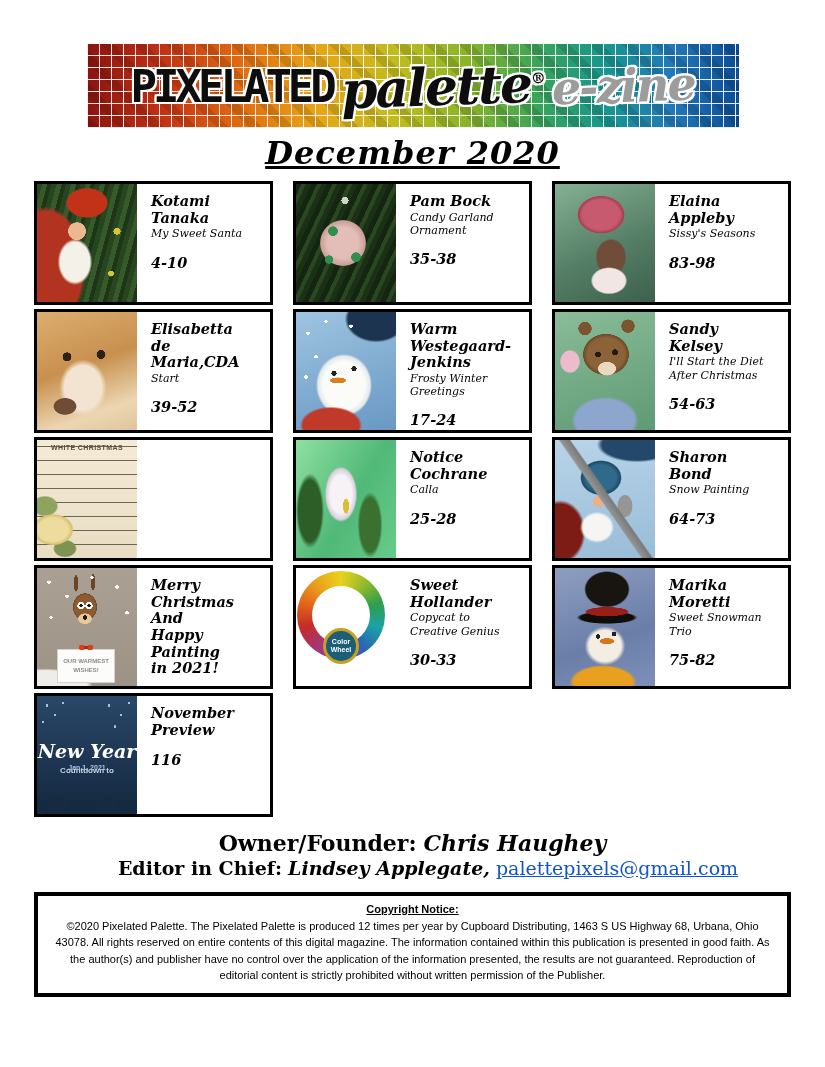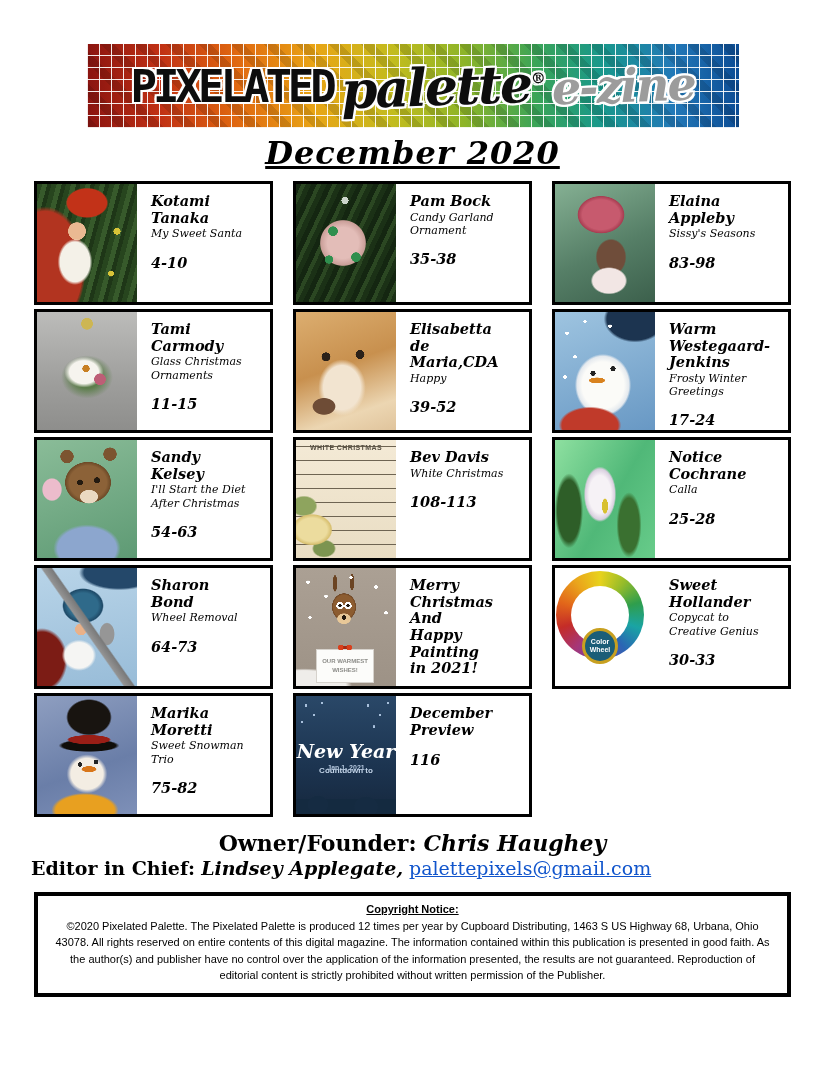--- a/index.html
+++ b/index.html
@@ -178,21 +178,21 @@
     radial-gradient(ellipse 14px 12px at 22% 92%,#152b42 70%,transparent 75%),
     radial-gradient(ellipse 16px 14px at 70% 94%,#152b42 70%,transparent 75%),
     linear-gradient(to top,#142a40 0 13%,transparent 13%),
     linear-gradient(180deg,#2a4868 0%,#1c3450 60%,#16283e 100%);}
   .ny1{position:absolute;top:34px;left:0;right:0;text-align:center;font:bold 8px/1 "Liberation Sans",sans-serif;color:#c2d4e8;margin-top:37px;}
   .ny2{position:absolute;top:44px;left:0;right:0;text-align:center;font-style:italic;font-weight:bold;font-size:19px;color:#fff;font-family:"DejaVu Serif",serif;}
   .ny3{position:absolute;top:68px;left:0;right:0;text-align:center;font:bold 7px/1 "Liberation Sans",sans-serif;color:#b2c4da;}
 
   
   .owner-line { text-align:center; font-size:22px; margin-top:13px; }
-  .editor-line { font-size:19px; margin-top:1px;margin-left:31px; }
+  .editor-line { text-align:center; font-size:19px; margin-top:1px;margin-left:31px; }
   .lbl { font-weight:bold; }
   .nm  { font-weight:bold; font-style:italic; }
   .email { color:#1155cc; text-decoration:underline; }
 
   .copyright { width:757px; margin:13px auto 0; border:4px solid #000; padding:5px 12px 9px;
     text-align:center; font-family:"Liberation Sans",sans-serif; font-size:11px; line-height:1.5; }
   .cr-head { font-weight:bold; text-decoration:underline; }
 </style>
 </head>
 <body>
@@ -232,34 +232,26 @@
 
     <div class="cell">
       <div class="thumb t-bonnet"></div>
       <div class="info">
           <div class="artist pre">Elaina Appleby</div>
           <div class="atitle">Sissy's Seasons</div>
           <div class="pages">83-98</div>
         </div>
     </div>
 
-    <div class="cell">
-      <div class="thumb t-glass"></div>
-      <div class="info">
-          <div class="artist pre">Tami Carmody</div>
-          <div class="atitle">Glass Christmas Ornaments</div>
-          <div class="pages">11-15</div>
-        </div>
-    </div>
 
     <div class="cell">
       <div class="thumb t-dog"></div>
       <div class="info">
           <div class="artist pre">Elisabetta de Maria,CDA</div>
-          <div class="atitle">Happy</div>
+          <div class="atitle">Start</div>
           <div class="pages">39-52</div>
         </div>
     </div>
 
 
     <div class="cell">
       <div class="thumb t-frosty"></div>
       <div class="info">
           <div class="artist pre">Warm Westegaard-Jenkins</div>
           <div class="atitle">Frosty Winter Greetings</div>
@@ -273,41 +265,36 @@
           <div class="artist pre">Sandy Kelsey</div>
           <div class="atitle">I'll Start the Diet After Christmas</div>
           <div class="pages">54-63</div>
         </div>
     </div>
 
     <div class="cell">
       <div class="thumb t-sheetmusic">
         <div class="sm-head">WHITE CHRISTMAS</div>
       </div>
-      <div class="info">
-          <div class="artist pre">Bev Davis</div>
-          <div class="atitle">White Christmas</div>
-          <div class="pages">108-113</div>
-        </div>
     </div>
 
     <div class="cell">
       <div class="thumb t-calla"></div>
       <div class="info">
           <div class="artist pre">Notice Cochrane</div>
           <div class="atitle">Calla</div>
           <div class="pages">25-28</div>
         </div>
     </div>
 
     <div class="cell">
       <div class="thumb t-gnome"></div>
       <div class="info">
           <div class="artist pre">Sharon Bond</div>
-          <div class="atitle">Wheel Removal</div>
+          <div class="atitle">Snow Painting</div>
           <div class="pages">64-73</div>
         </div>
     </div>
 
     <div class="cell">
       <div class="thumb t-reindeer">
         <div class="sign pre">OUR WARMEST
 WISHES!</div>
       </div>
       <div class="info">
@@ -342,21 +329,21 @@
         </div>
     </div>
 
     <div class="cell">
       <div class="thumb t-newyear">
         <div class="ny1">Countdown to</div>
         <div class="ny2">New Year</div>
         <div class="ny3">Jan 1, 2021</div>
       </div>
       <div class="info">
-          <div class="artist pre">December
+          <div class="artist pre">November
 Preview</div>
           <div class="atitle"></div>
           <div class="pages">116</div>
         </div>
     </div>
 
   </div>
 
   <div class="owner-line">
     <span class="lbl">Owner/Founder:</span>

